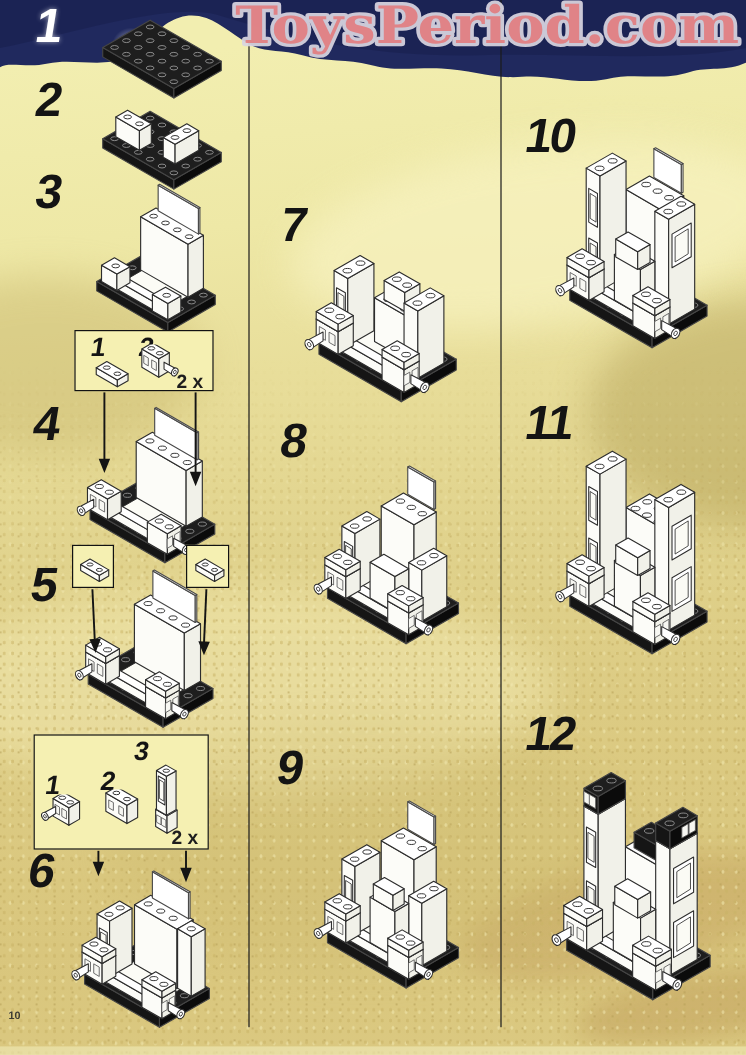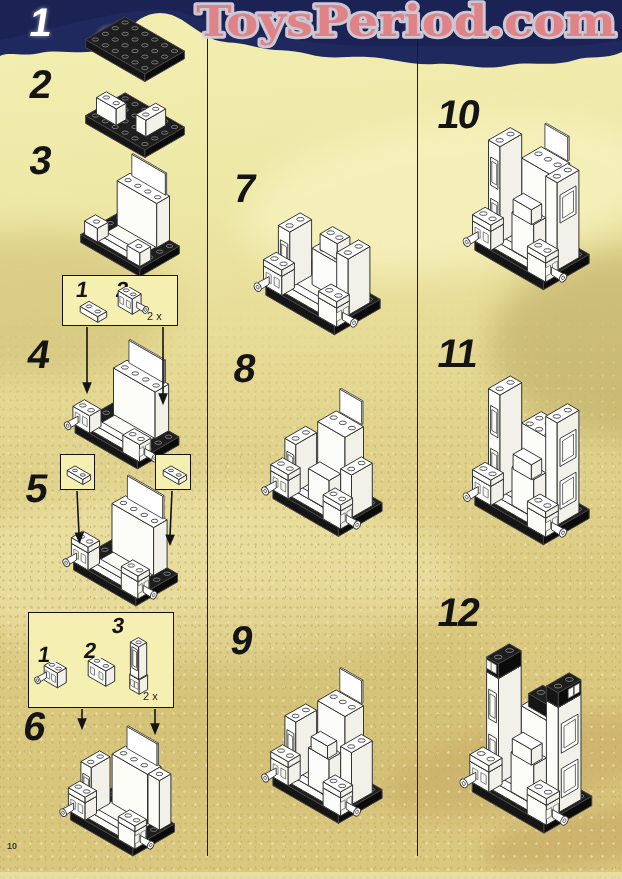--- a/index.html
+++ b/index.html
@@ -28,21 +28,21 @@
   
   .vline{position:absolute;width:1.4px;background:#1b1b1b;z-index:1;}
   .wm-svg{position:absolute;left:188px;top:-5px;z-index:6;}
   .num{position:absolute;z-index:4;font-weight:900;font-size:40px;line-height:1;
        transform:skewX(-9deg);letter-spacing:-2px;color:#141414;}
   .num-white{color:#ffffff;text-shadow:0 0 4px rgba(255,255,255,.6);}
   .model{position:absolute;z-index:2;}
   .cbox{position:absolute;background:#f5f0b2;border:1.6px solid #121212;z-index:3;box-sizing:border-box;}
   .plbl{position:absolute;z-index:4;font-weight:900;font-size:22px;line-height:1;
         transform:skewX(-9deg);letter-spacing:-1px;color:#141414;}
-  .cnt{position:absolute;z-index:4;font-weight:400;font-size:11px;color:#1d1d1d;}
+  .cnt{position:absolute;z-index:4;font-weight:700;font-size:16px;color:#1d1d1d;}
   .mini{position:absolute;z-index:4;}
   #arrows{position:absolute;left:0;top:0;z-index:5;pointer-events:none;}
   .pgnum{position:absolute;left:7px;top:841px;z-index:4;font-size:9px;font-weight:700;color:#3c3c34;}
 </style>
 </head>
 <body>
 
 <div id="page">
 
   <div class="sand-base"></div>

